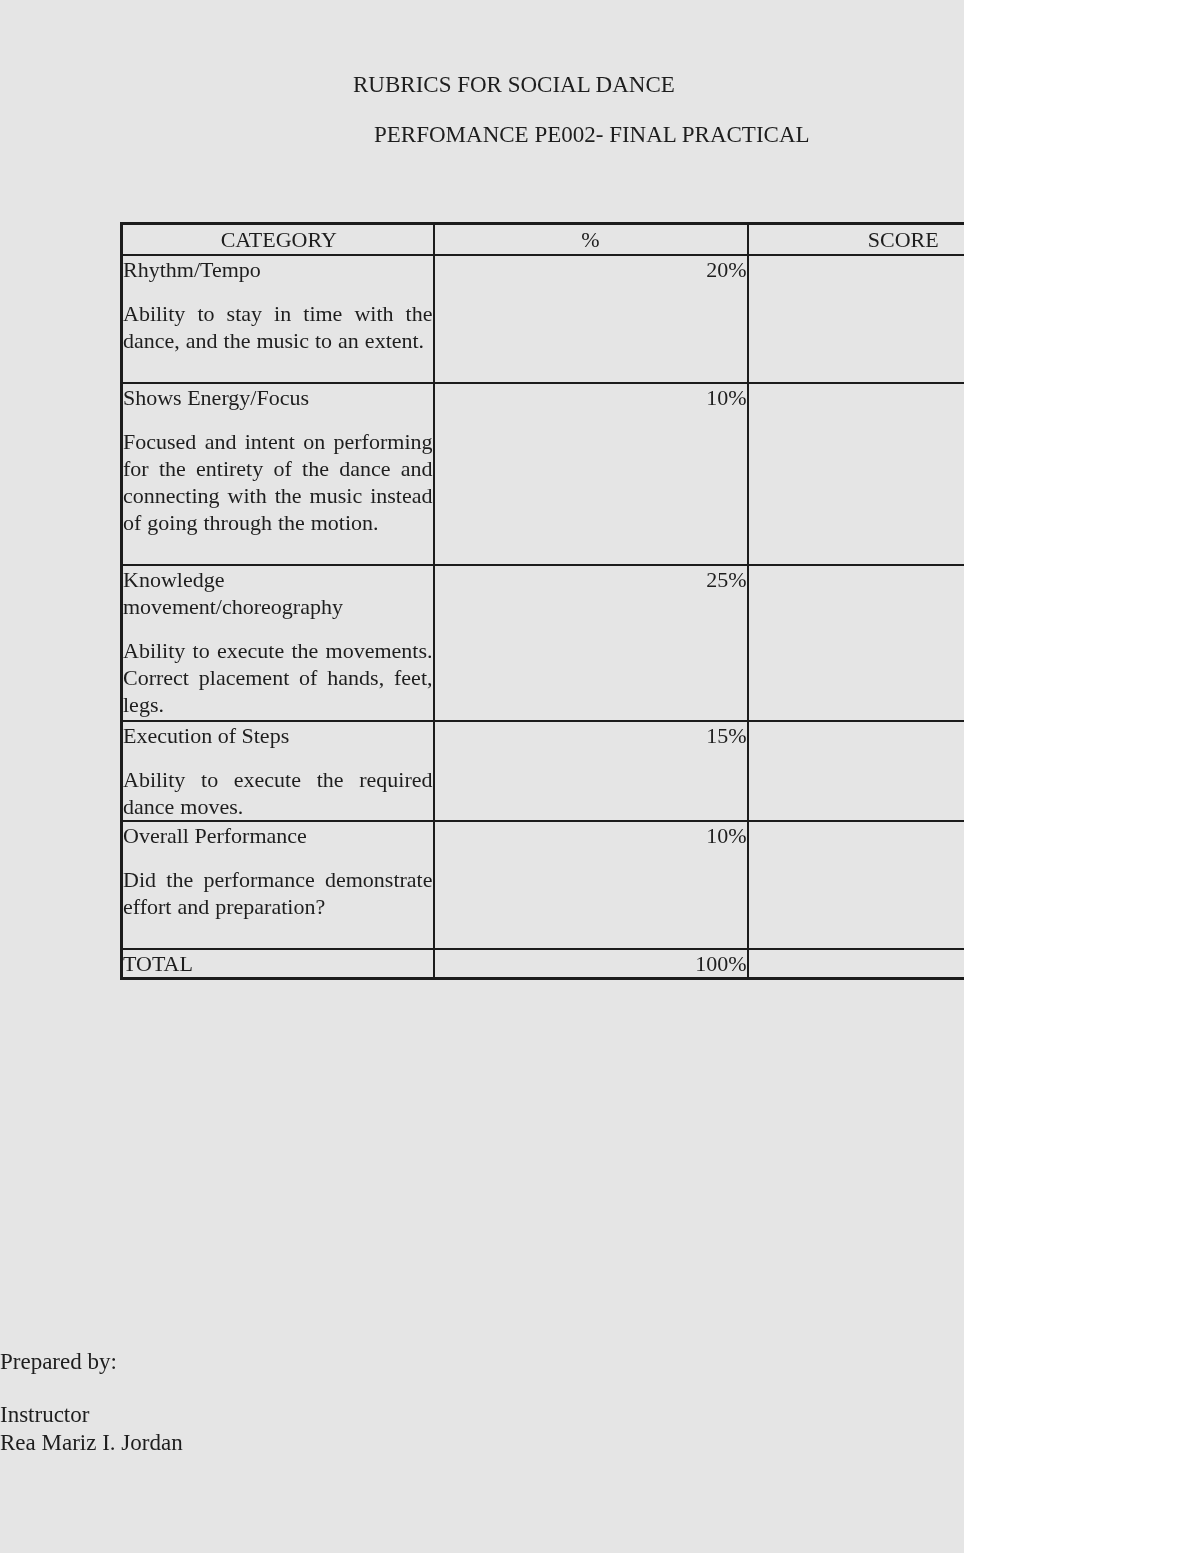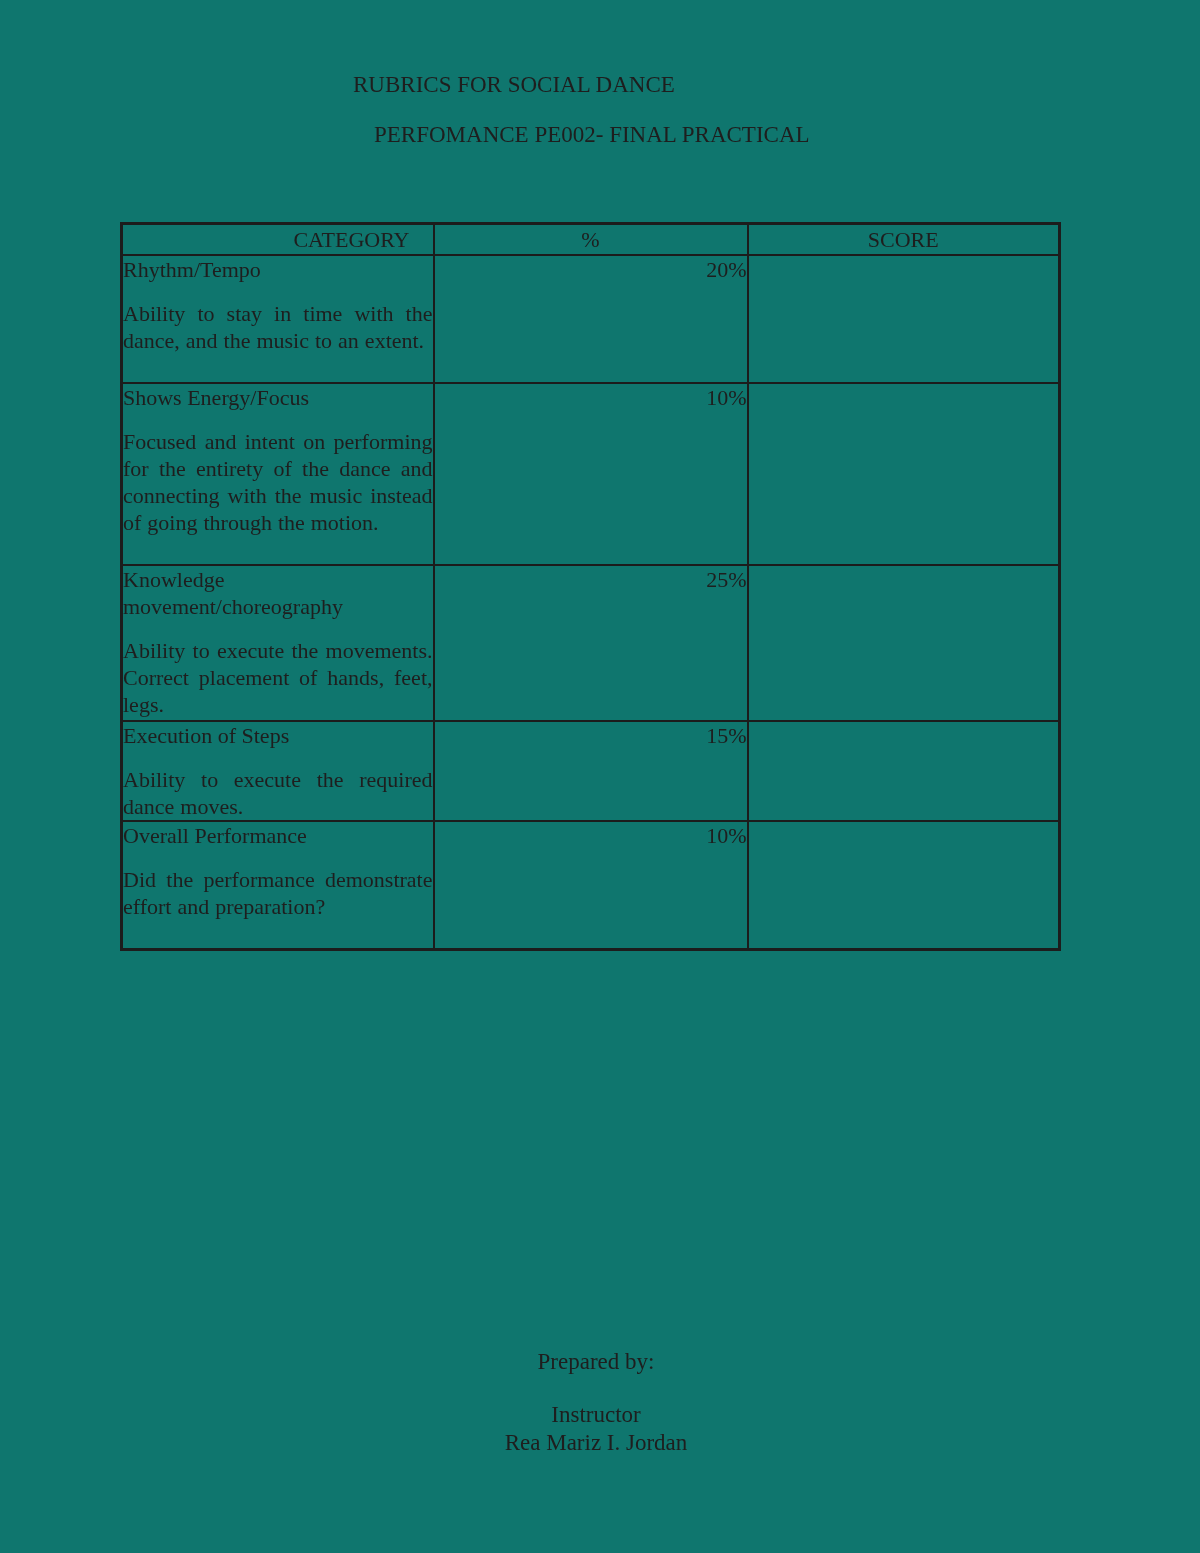--- a/index.html
+++ b/index.html
@@ -2,23 +2,23 @@
 <html><head>
 <meta charset="utf-8">
 <style>
   html, body {
     margin: 0;
     padding: 0;
     background: #ffffff;
   }
   .page {
     position: relative;
-    width: 1200px;
+    width: 964px;
     height: 1553px;
-    background: #0f766e;
+    background: #e5e5e5;
     font-family: "Liberation Serif", "DejaVu Serif", serif;
     color: #1e1e1e;
     overflow: hidden;
   }
 
   
   .title-block {
     position: absolute;
     left: 353px;
     top: 60px;
@@ -47,22 +47,22 @@
   table.rubric col.c2 { width: 314px; }
   table.rubric col.c3 { width: 312px; }
   table.rubric th,
   table.rubric td {
     border: 2px solid #1c1c1c;
     vertical-align: top;
     font-weight: normal;
     padding: 0;
   }
   table.rubric th.col-category {
-    text-align: right;
-    padding: 1px 23px 1px 10px;
+    text-align: center;
+    padding: 1px 8px 1px 10px;
     height: 25px;
   }
   table.rubric th.col-percent,
   table.rubric th.col-score {
     text-align: center;
     padding: 1px 4px;
   }
   td.cat-cell {
     padding: 4px 8px 4px 10px;
   }
@@ -87,21 +87,20 @@
   tr.row-5 td { height: 126px; }
   tr.row-6 td { height: 46px;  }
   tr.row-7 td { height: 23px;  }
 
   
   .footer {
     position: absolute;
     left: 0;
     top: 1348px;
     width: 1192px;
-    text-align: center;
     font-size: 23px;
     line-height: 28px;
     color: #1e1e1e;
   }
   .footer .prepared-label {
     margin-bottom: 25px;
   }
 </style>
 </head>
 <body>
@@ -160,20 +159,28 @@
         <td class="score-cell"></td>
       </tr>
       <tr class="row-5">
         <td class="cat-cell">
           <div class="cat-title">Overall Performance</div>
           <div class="cat-desc">Did the performance demonstrate effort and preparation?</div>
         </td>
         <td class="pct-cell">10%</td>
         <td class="score-cell"></td>
       </tr>
+      <tr class="row-7">
+        <td class="cat-cell">
+          <div class="cat-title">TOTAL</div>
+
+        </td>
+        <td class="pct-cell">100%</td>
+        <td class="score-cell"></td>
+      </tr>
     </tbody>
   </table>
 
   <div class="footer">
     <div class="prepared-label">Prepared by:</div>
     <div>Instructor</div>
     <div>Rea Mariz I. Jordan</div>
   </div>
 
 </div>

